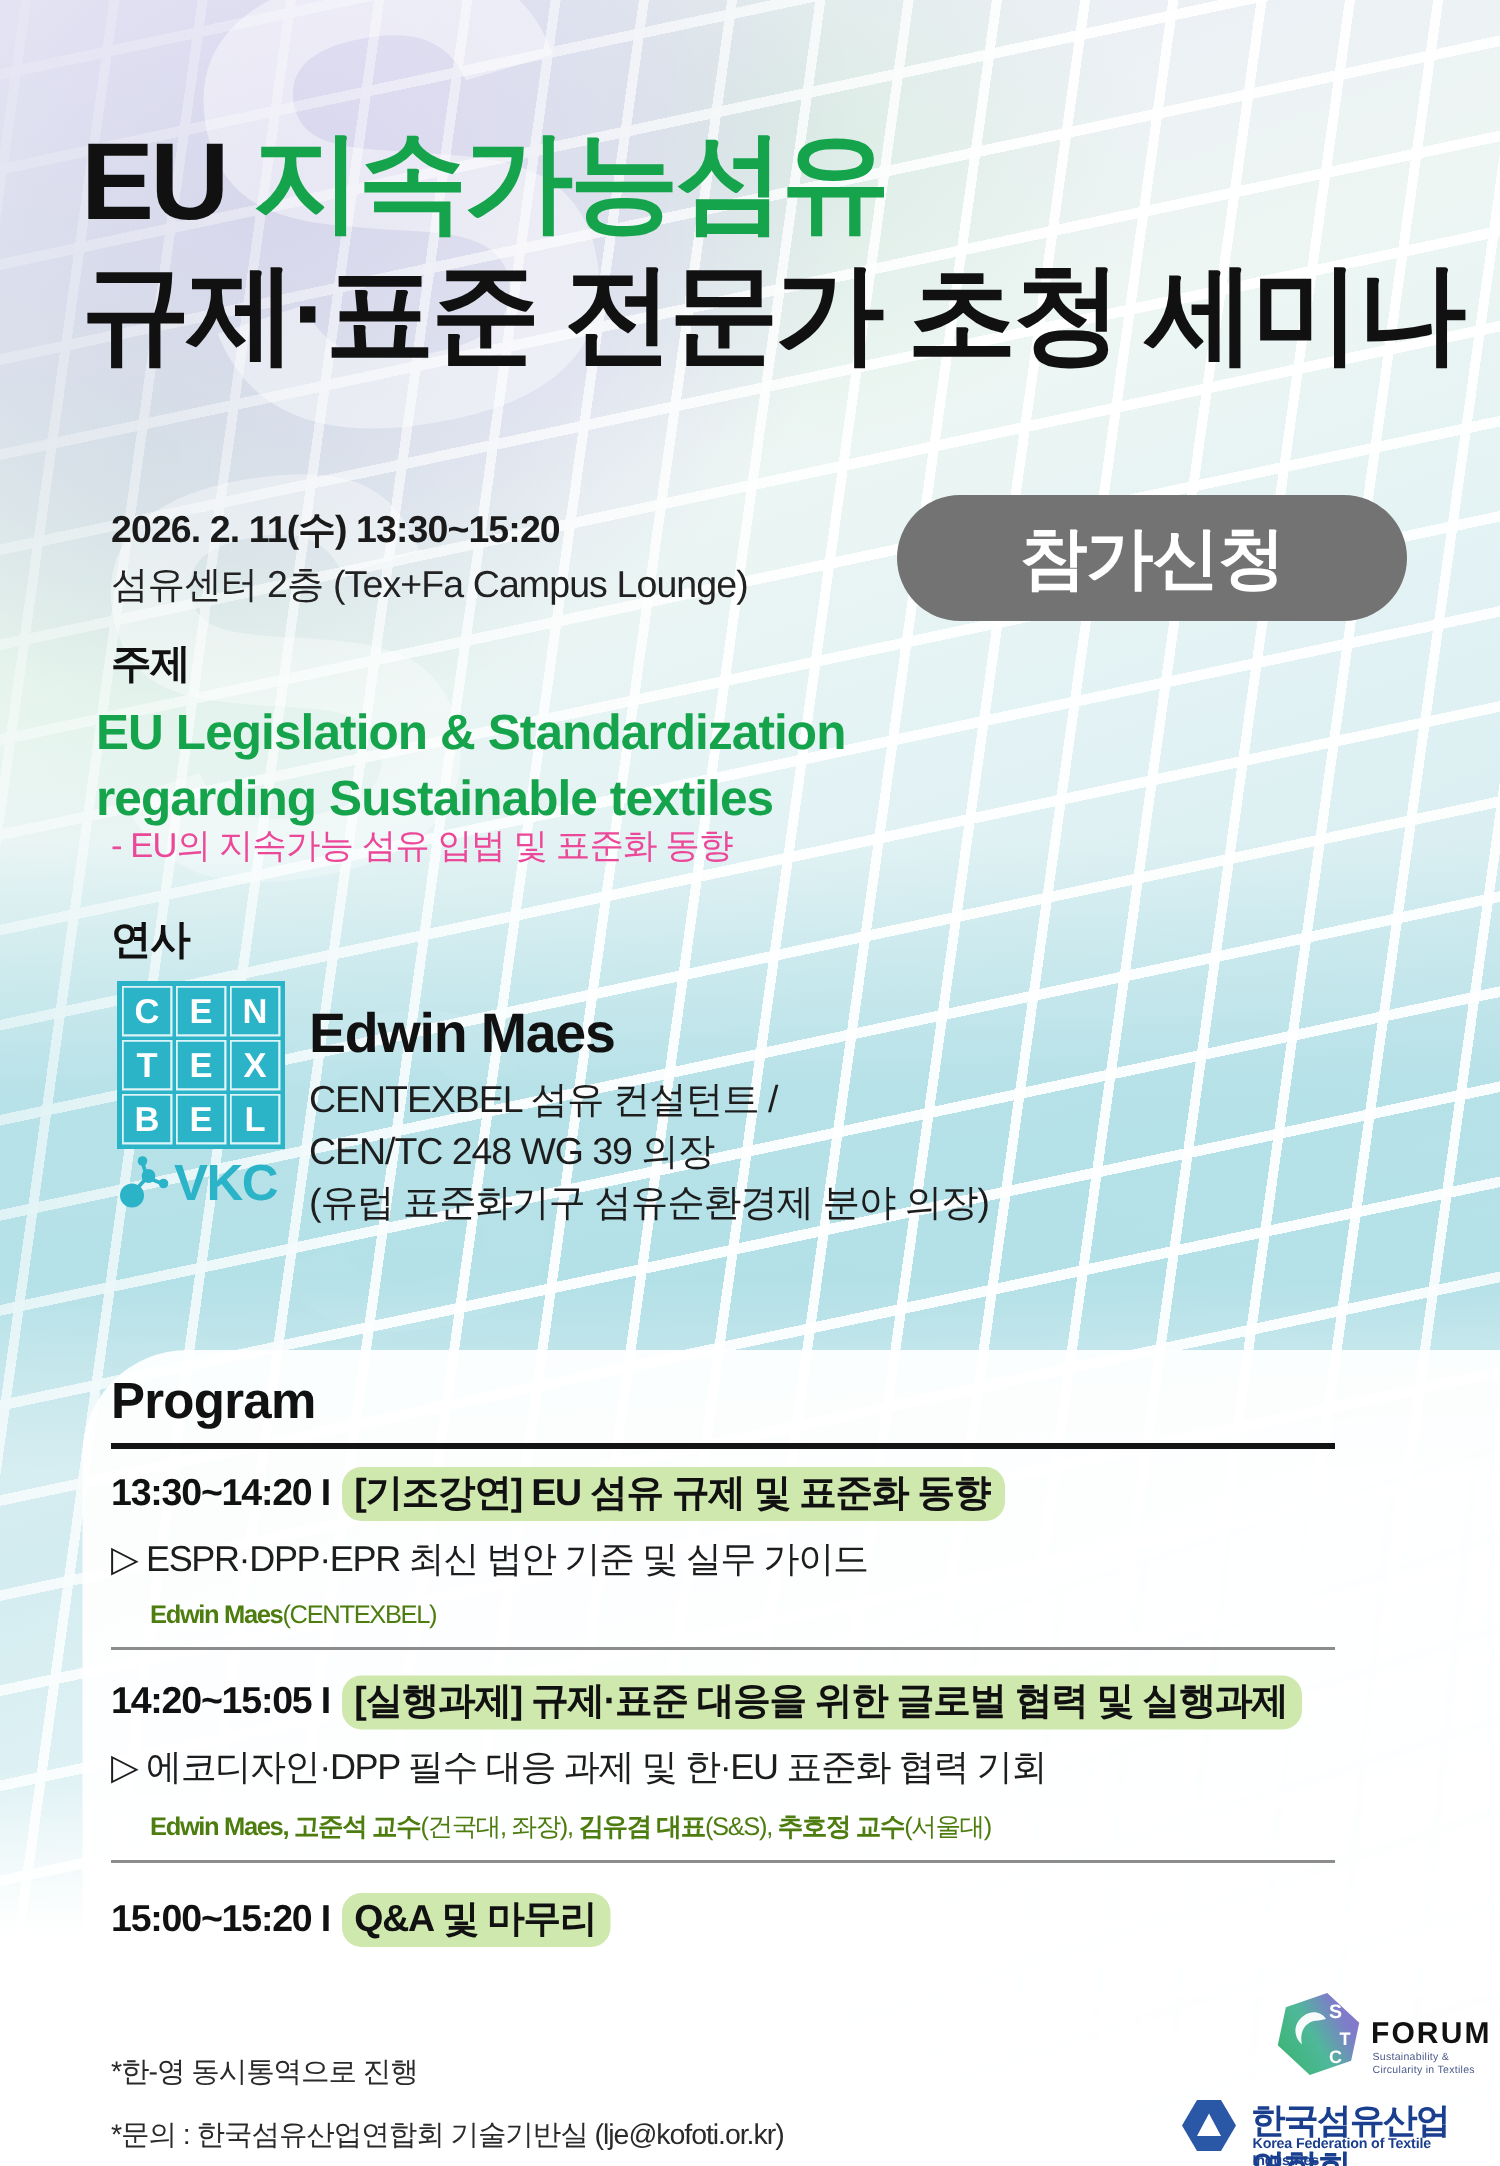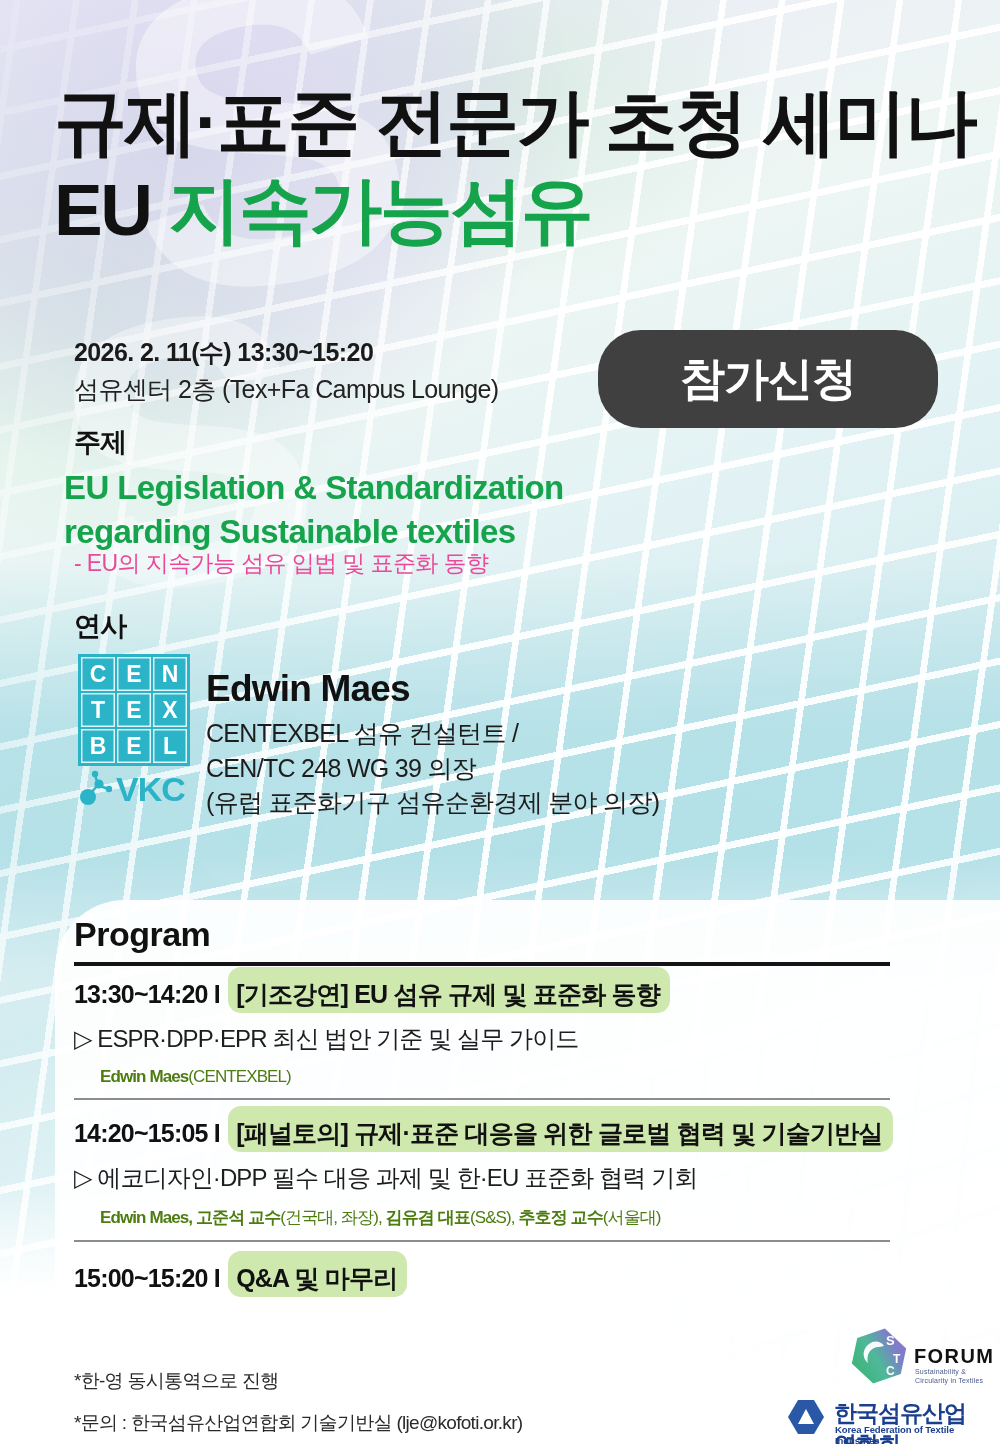--- a/index.html
+++ b/index.html
@@ -169,23 +169,23 @@
     font-weight: 400;
     color: #222222;
     letter-spacing: -0.6px;
   }
 
   .cta {
     position: absolute;
     left: 598px;
     top: 330px;
     width: 340px;
-    height: 98px;
+    height: 84px;
     border-radius: 43px;
-    background: #404040;
+    background: #737373;
     display: flex;
     align-items: center;
     justify-content: center;
     cursor: pointer;
   }
   .cta-label {
     color: #ffffff;
     font-size: 45px;
     font-weight: 800;
     letter-spacing: -1px;
@@ -310,21 +310,21 @@
   .prow-head {
     font-size: 25px;
     font-weight: 700;
     color: #111111;
     letter-spacing: -0.8px;
     white-space: nowrap;
   }
   .hl {
     background: #cfe8ae;
     border-radius: 13px;
-    padding: 13px 10px 5px 8px;
+    padding: 3px 10px 5px 8px;
     margin-left: 2px;
     margin-top: 40px;
   }
   .prow-sub {
     font-size: 24px;
     font-weight: 400;
     color: #1d1d1d;
     letter-spacing: -0.9px;
     margin-top: 12px;
     white-space: nowrap;
@@ -417,22 +417,22 @@
   <div class="wm wm-3">S</div>
   <div class="bg-cyanband"></div>
   <div class="mesh"></div>
   <div class="bottom-fade"></div>
   <div class="mesh-2"></div>
   <div class="program-panel"></div>
 
   <div class="content">
 
     <div class="title-block">
+      <div class="title-line"><span>EU </span><span class="title-green">지속가능섬유</span></div>
       <div class="title-line">규제·표준 전문가 초청 세미나</div>
-      <div class="title-line"><span>EU </span><span class="title-green">지속가능섬유</span></div>
     </div>
 
     <div class="datetime">2026. 2. 11(수) 13:30~15:20</div>
     <div class="venue">섬유센터 2층 (Tex+Fa Campus Lounge)</div>
 
     <div class="cta">
       <span class="cta-label">참가신청</span>
     </div>
 
     <div class="sec-label label-topic">주제</div>
@@ -489,21 +489,21 @@
       <div class="prow-sub">▷ ESPR·DPP·EPR 최신 법안 기준 및 실무 가이드</div>
       <div class="prow-spk"><b>Edwin Maes</b><span>(CENTEXBEL)</span></div>
     </div>
 
     <div class="rule" style="top:1098px;"></div>
 
     <div class="prow" style="top:1117px;">
       <div class="prow-head">
         <span>14:20~15:05</span>
         <span>I</span>
-        <span class="hl">[패널토의] 규제·표준 대응을 위한 글로벌 협력 및 기술기반실</span>
+        <span class="hl">[실행과제] 규제·표준 대응을 위한 글로벌 협력 및 실행과제</span>
       </div>
       <div class="prow-sub">▷ 에코디자인·DPP 필수 대응 과제 및 한·EU 표준화 협력 기회</div>
       <div class="prow-spk"><b>Edwin Maes, 고준석 교수</b><span>(건국대, 좌장), </span><b>김유겸 대표</b><span>(S&amp;S), </span><b>추호정 교수</b><span>(서울대)</span></div>
     </div>
 
     <div class="rule" style="top:1240px;"></div>
 
     <div class="prow" style="top:1262px;">
       <div class="prow-head">
         <span>15:00~15:20</span>

